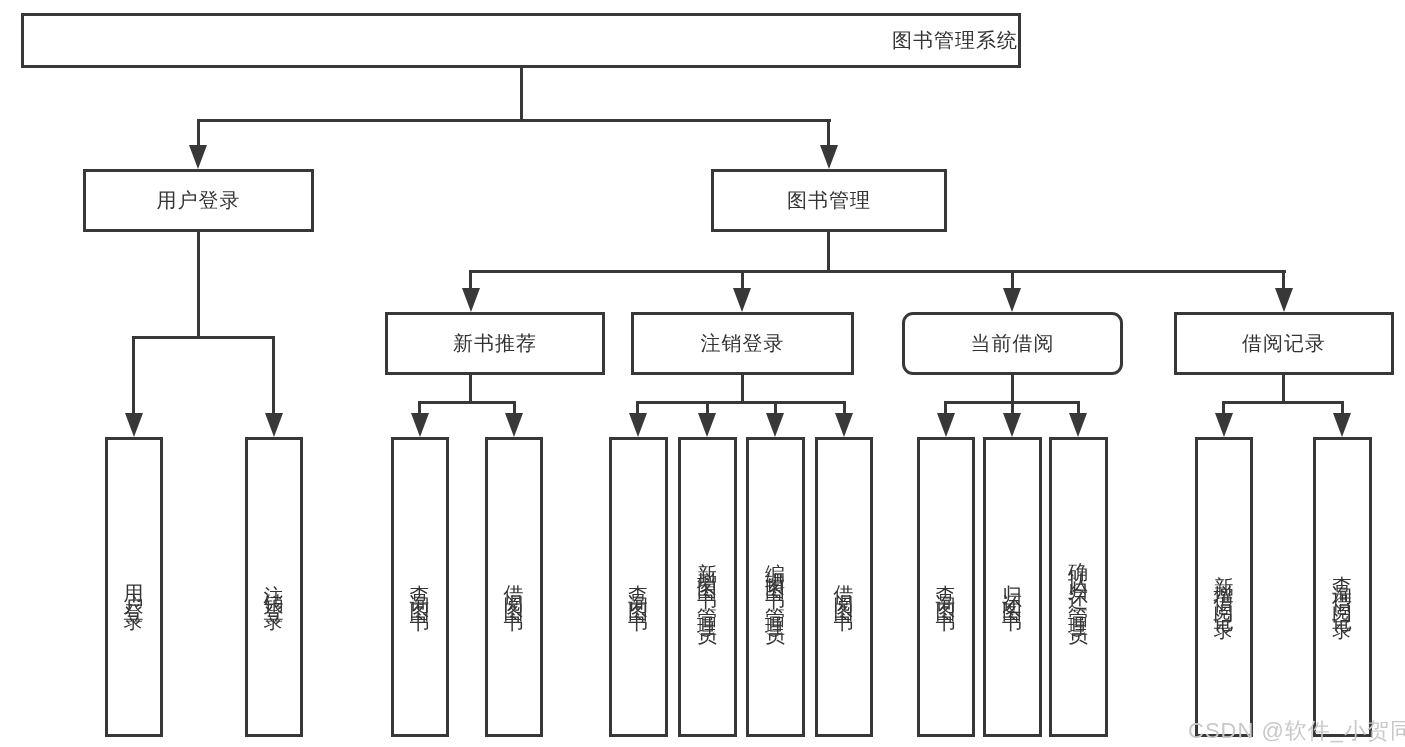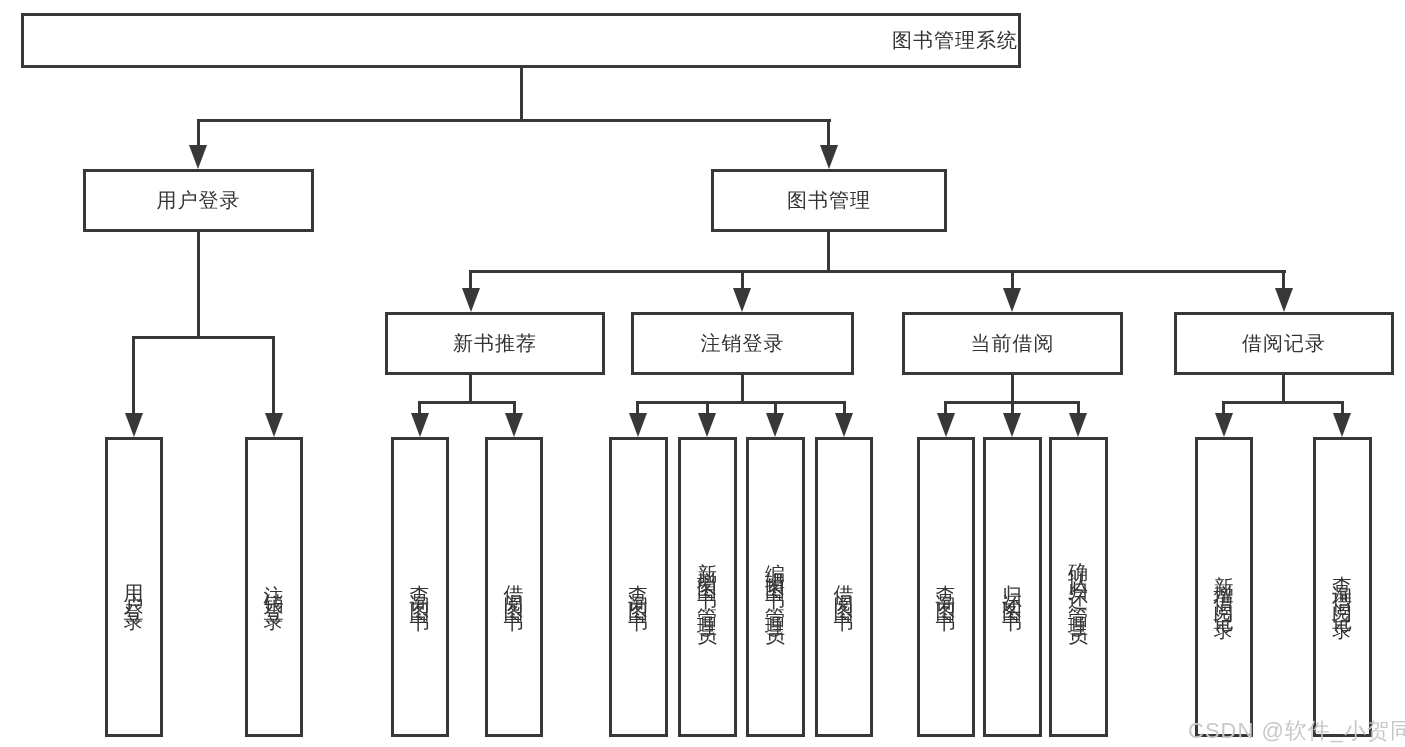--- a/index.html
+++ b/index.html
@@ -92,21 +92,21 @@
   <div class="arrow" style="left:1003px; top:288px;"></div>
   <div class="vline" style="left:1282px; top:270px; width:3px; height:22px;"></div>
   <div class="arrow" style="left:1275px; top:288px;"></div>
 
   <div class="box" style="left:361px; top:312px; width:220px; height:63px;margin-left:24px;">
     <span>新书推荐</span>
   </div>
   <div class="box" style="left:631px; top:312px; width:223px; height:63px;">
     <span>注销登录</span>
   </div>
-  <div class="box" style="left:902px; top:312px; width:221px; height:63px;">
+  <div class="box" style="left:902px; top:312px; width:221px; height:63px;border-radius:11px;">
     <span>当前借阅</span>
   </div>
   <div class="box" style="left:1174px; top:312px; width:220px; height:63px;align-items:center;">
     <span>借阅记录</span>
   </div>
 
   <div class="vline" style="left:469px; top:375px; width:3px; height:29px;"></div>
   <div class="hline" style="left:418px; top:401px; width:98px; height:3px;"></div>
   <div class="vline" style="left:418px; top:401px; width:3px; height:15px;"></div>
   <div class="arrow" style="left:411px; top:413px;"></div>

